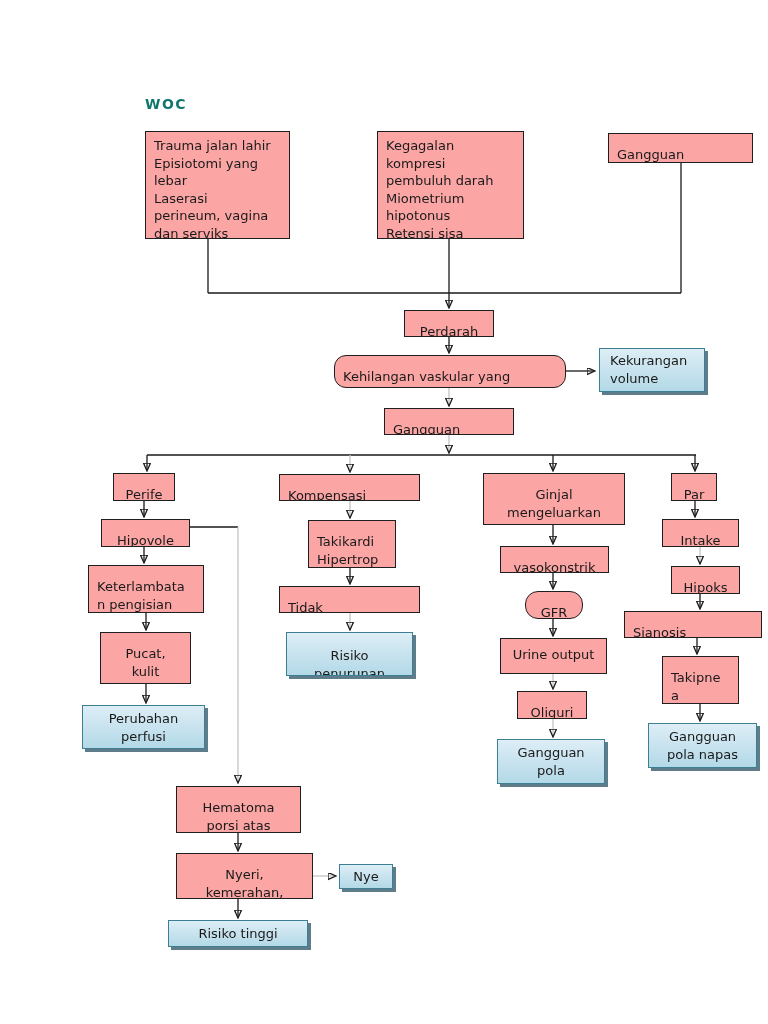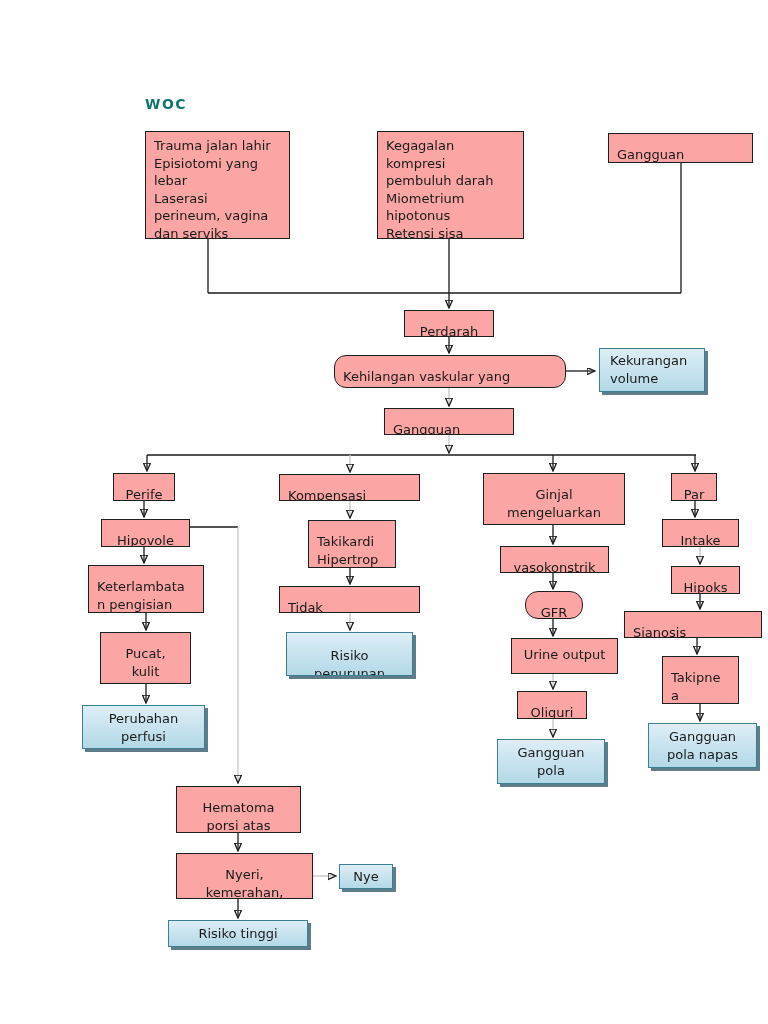--- a/index.html
+++ b/index.html
@@ -48,21 +48,21 @@
   #n-keterlambatan{left:88px;top:565px;width:116px;height:48px;}
   #n-pucat{left:100px;top:632px;width:91px;height:52px;}
   #n-perubahan{left:82px;top:705px;width:123px;height:44px;padding-top:4px;}
   #n-kompensasi{left:279px;top:474px;width:141px;height:27px;}
   #n-takikardi{left:308px;top:520px;width:88px;height:48px;}
   #n-tidak{left:279px;top:586px;width:141px;height:27px;}
   #n-risiko-penurunan{left:286px;top:632px;width:127px;height:44px;padding-top:14px;}
   #n-ginjal{left:483px;top:473px;width:142px;height:52px;}
   #n-vasokonstrik{left:500px;top:546px;width:109px;height:27px;}
   #n-gfr{left:525px;top:591px;width:58px;height:28px;border-radius:13px;}
-  #n-urine{left:500px;top:638px;width:107px;height:36px;padding-top:7px;margin-left:11px;}
+  #n-urine{left:500px;top:638px;width:107px;height:36px;padding-top:7px;}
   #n-oliguri{left:517px;top:691px;width:70px;height:28px;}
   #n-gangguan-pola{left:497px;top:739px;width:108px;height:45px;padding-top:4px;}
   #n-par{left:671px;top:473px;width:46px;height:28px;}
   #n-intake{left:662px;top:519px;width:77px;height:28px;}
   #n-hipoks{left:671px;top:566px;width:69px;height:28px;}
   #n-sianosis{left:624px;top:611px;width:138px;height:27px;}
   #n-takipnea{left:662px;top:656px;width:77px;height:48px;}
   #n-gangguan-napas{left:648px;top:723px;width:109px;height:45px;padding-top:4px;}
   #n-hematoma{left:176px;top:786px;width:125px;height:47px;}
   #n-nyeri{left:176px;top:853px;width:137px;height:46px;}

